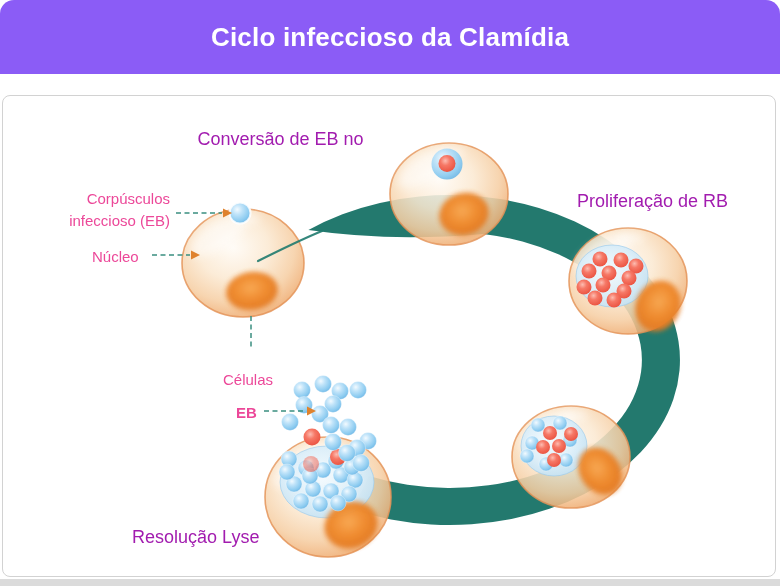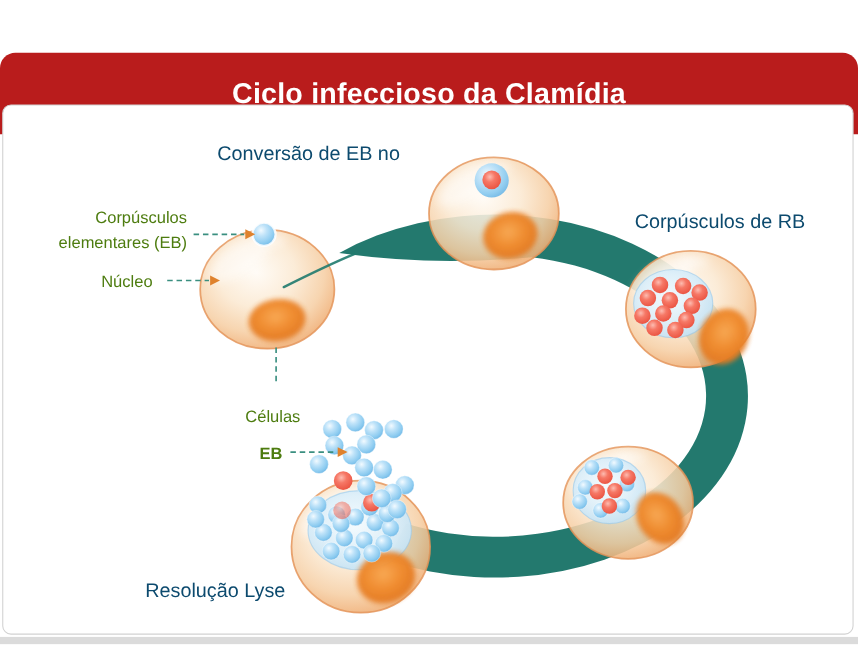--- a/index.html
+++ b/index.html
@@ -1,26 +1,26 @@
 <!DOCTYPE html>
 <html><head>
 <meta charset="utf-8">
 <style>
   html,body{margin:0;padding:0;background:#ffffff;}
   .page{position:relative;width:780px;height:586px;overflow:hidden;
         font-family:"Liberation Sans",sans-serif;background:#ffffff;}
-  .titlebar{position:absolute;left:0;top:0;width:780px;height:74px;background:#b91c1c;
-            border-radius:14px 14px 0 0;display:flex;align-items:center;justify-content:center;margin-top:48px;}
+  .titlebar{position:absolute;left:0;top:0;width:780px;height:74px;background:#8b5cf6;
+            border-radius:14px 14px 0 0;display:flex;align-items:center;justify-content:center;}
   .titlebar .ttl{color:#ffffff;font-size:26px;font-weight:700;letter-spacing:.2px;}
   .card{position:absolute;left:2px;top:95px;width:774px;height:482px;background:#ffffff;
         border:1px solid #d2d2d2;border-radius:8px;box-sizing:border-box;}
   svg.diagram{position:absolute;left:0;top:0;width:780px;height:586px;}
-  .lbl{position:absolute;color:#0c4a6e;font-size:18px;line-height:21px;white-space:nowrap;}
+  .lbl{position:absolute;color:#a21caf;font-size:18px;line-height:21px;white-space:nowrap;}
   .lbl.wrap{white-space:normal;}
-  .ann{position:absolute;color:#4d7c0f;font-size:15px;line-height:22px;white-space:nowrap;}
+  .ann{position:absolute;color:#ec4899;font-size:15px;line-height:22px;white-space:nowrap;}
   #lbl-stage1{left:163px;top:129px;width:235px;text-align:center;}
   #lbl-stage2{left:577px;top:191px;}
   #lbl-stage3{left:542px;top:528px;}
   #lbl-stage4{left:132px;top:527px;}
   #ann-corpusculos{left:28px;top:188px;width:142px;text-align:right;white-space:normal;}
   #ann-nucleo{left:92px;top:246px;}
   #ann-celulas{left:223px;top:369px;}
   #ann-eb{left:236px;top:402px;font-weight:bold;}
   .bottom-strip{position:absolute;left:0;bottom:0;width:780px;height:7px;background:#dbdbdb;}
 </style>
@@ -178,25 +178,25 @@
         <polygon points="200,255 191,250.5 191,259.5" fill="#df822d"></polygon>
         <line x1="251" y1="316" x2="251" y2="348" stroke="#3a8f80" stroke-width="1.5" stroke-dasharray="5 3.5"></line>
         <line x1="264" y1="411" x2="306" y2="411" stroke="#3a8f80" stroke-width="1.5" stroke-dasharray="5 3.5"></line>
         <polygon points="316,411 307,406.5 307,415.5" fill="#df822d"></polygon>
       </g>
   </svg>
 
   <div class="lbl wrap" id="lbl-stage1">
     <span>Conversão de EB no</span><br>
   </div>
-  <div class="lbl" id="lbl-stage2">Corpúsculos de RB</div>
+  <div class="lbl" id="lbl-stage2">Proliferação de RB</div>
   <div class="lbl" id="lbl-stage4">Resolução Lyse</div>
 
   <div class="ann" id="ann-corpusculos">
     <span>Corpúsculos</span><br>
-    <span>elementares (EB)</span>
+    <span>infeccioso (EB)</span>
   </div>
   <div class="ann" id="ann-nucleo">Núcleo</div>
   <div class="ann" id="ann-celulas">Células</div>
   <div class="ann" id="ann-eb">EB</div>
 
   <div class="bottom-strip"></div>
 </div>
 
 </body></html>

